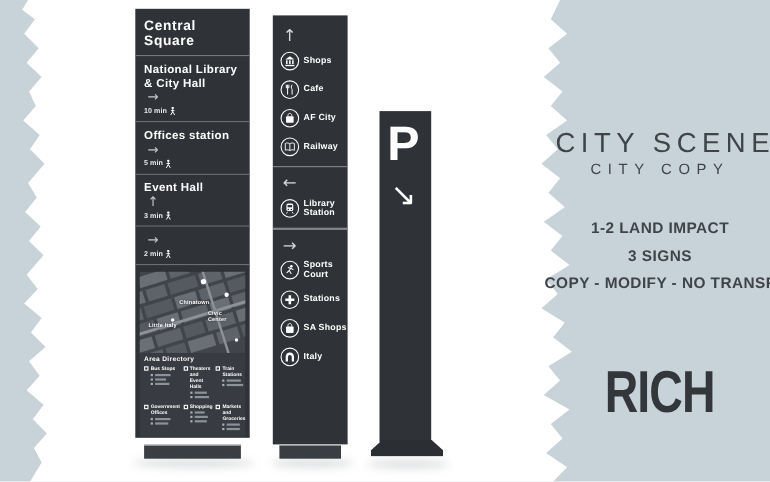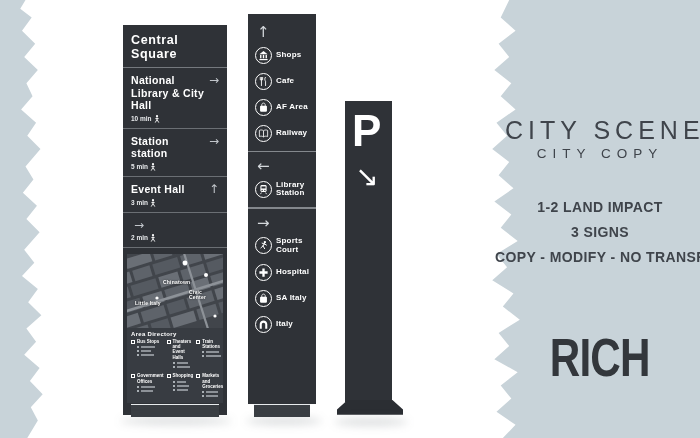--- a/index.html
+++ b/index.html
@@ -24,25 +24,25 @@
       9% 61%, 4% 58%, 14% 55%, 6% 52%, 11% 49%, 3% 46%, 12% 43%, 5% 40%, 10% 37%,
       2% 34%, 9% 31%, 4% 28%, 13% 25%, 6% 22%, 11% 19%, 3% 16%, 10% 13%, 5% 10%,
       13% 7%, 6% 4%);
   }
   
   .pillar { position:absolute; background:#2f3237; color:#fff; overflow:hidden; }
   .pillar-base { position:absolute; background:#3a3e43; border-top:1px solid #e8ebed; }
   .pillar-shadow { position:absolute; height:8px; background:rgba(60,70,78,.18); filter:blur(4px); border-radius:50%; }
 
   
-  .p1 { left:123px; top:25px; width:104px; height:390px; }
+  .p1 { left:123px; top:8px; width:104px; height:390px; }
   .p1-header { padding:8px 8px 6px; font-size:12.5px; font-weight:bold; letter-spacing:.6px; border-bottom:1px solid #75797e; }
   .entry { padding:6px 8px 5px; border-bottom:1px solid #6b6f74; }
   .entry:last-of-type { border-bottom:none; }
-  .entry-row { display:flex; align-items:flex-start; }
+  .entry-row { display:flex; align-items:flex-start;flex-direction:column; }
   .entry-name { flex:1; font-size:10.5px; font-weight:bold; letter-spacing:.3px; line-height:1.2; }
   .entry-arrow { font-family:"DejaVu Sans", sans-serif; font-size:12px; color:#c2c6cb; line-height:1; margin-left:3px; }
   .entry-time { display:flex; align-items:center; gap:2px; margin-top:3px; font-size:6.5px; font-weight:bold; color:#e8eaec; }
   .map-wrap { position:relative; margin:6px 4px 0; width:96px; }
   .map-svg { display:block; }
   .map-label { position:absolute; color:#fff; font-weight:bold; font-size:5px; letter-spacing:.2px; line-height:1.1; text-shadow:0 0 2px rgba(0,0,0,.7); }
   .lbl-chinatown { left:36px; top:26px; }
   .lbl-civic { left:62px; top:36px; width:20px; }
   .lbl-little { left:8px; top:47px; }
   .legend { background:#383c42; padding:3px 4px 4px; }
@@ -104,21 +104,21 @@
       <div class="entry-time">
         <span>10 min</span>
         <svg width="6" height="8" viewBox="0 0 6 8">
             <circle cx="3" cy="1.2" r="1.1" fill="#fff"></circle>
             <path d="M3 2.4 L3 4.5 M3 4.5 L1.2 7.6 M3 4.5 L4.8 7.6 M1.4 3.6 L4.6 3.6" stroke="#fff" stroke-width=".9" fill="none"></path>
           </svg>
       </div>
     </div>
     <div class="entry">
       <div class="entry-row">
-        <div class="entry-name">Station station</div>
+        <div class="entry-name">Offices station</div>
         <div class="entry-arrow">→</div>
       </div>
       <div class="entry-time">
         <span>5 min</span>
         <svg width="6" height="8" viewBox="0 0 6 8">
             <circle cx="3" cy="1.2" r="1.1" fill="#fff"></circle>
             <path d="M3 2.4 L3 4.5 M3 4.5 L1.2 7.6 M3 4.5 L4.8 7.6 M1.4 3.6 L4.6 3.6" stroke="#fff" stroke-width=".9" fill="none"></path>
           </svg>
       </div>
     </div>
@@ -332,21 +332,21 @@
       </span>
       <span class="poi-label">Cafe</span>
     </div>
     <div class="poi">
       <span class="poi-icon">
         <svg width="11" height="11" viewBox="0 0 16 16">
             <rect x="3" y="5.5" width="10" height="8.5" rx="1.2" fill="#fff"></rect>
             <path d="M5.5 6 V4.2 C5.5 2.6 6.5 1.6 8 1.6 C9.5 1.6 10.5 2.6 10.5 4.2 V6" stroke="#fff" stroke-width="1.2" fill="none"></path>
           </svg>
       </span>
-      <span class="poi-label">AF Area</span>
+      <span class="poi-label">AF City</span>
     </div>
     <div class="poi">
       <span class="poi-icon">
         <svg width="11" height="11" viewBox="0 0 16 16">
             <path d="M2 3.5 C4 2.5 6.5 2.8 8 4 C9.5 2.8 12 2.5 14 3.5 V12.5 C12 11.5 9.5 11.8 8 13 C6.5 11.8 4 11.5 2 12.5 Z" fill="none" stroke="#fff" stroke-width="1.2"></path>
             <path d="M8 4 V13" stroke="#fff" stroke-width="1.2"></path>
           </svg>
       </span>
       <span class="poi-label">Railway</span>
     </div>
@@ -378,30 +378,30 @@
           </svg>
       </span>
       <span class="poi-label" style="max-width:34px">Sports Court</span>
     </div>
     <div class="poi">
       <span class="poi-icon">
         <svg width="11" height="11" viewBox="0 0 16 16">
             <path d="M6.3 2 H9.7 V6.3 H14 V9.7 H9.7 V14 H6.3 V9.7 H2 V6.3 H6.3 Z" fill="#fff"></path>
           </svg>
       </span>
-      <span class="poi-label">Hospital</span>
+      <span class="poi-label">Stations</span>
     </div>
     <div class="poi">
       <span class="poi-icon">
         <svg width="11" height="11" viewBox="0 0 16 16">
             <rect x="3" y="5.5" width="10" height="8.5" rx="1.2" fill="#fff"></rect>
             <path d="M5.5 6 V4.2 C5.5 2.6 6.5 1.6 8 1.6 C9.5 1.6 10.5 2.6 10.5 4.2 V6" stroke="#fff" stroke-width="1.2" fill="none"></path>
           </svg>
       </span>
-      <span class="poi-label">SA Italy</span>
+      <span class="poi-label">SA Shops</span>
     </div>
     <div class="poi">
       <span class="poi-icon">
         <svg width="11" height="11" viewBox="0 0 16 16">
             <path d="M2.5 14 V7.5 C2.5 4 5 2 8 2 C11 2 13.5 4 13.5 7.5 V14 H10.5 V8 C10.5 6.3 9.5 5.3 8 5.3 C6.5 5.3 5.5 6.3 5.5 8 V14 Z" fill="#fff"></path>
           </svg>
       </span>
       <span class="poi-label">Italy</span>
     </div>
   </div>

